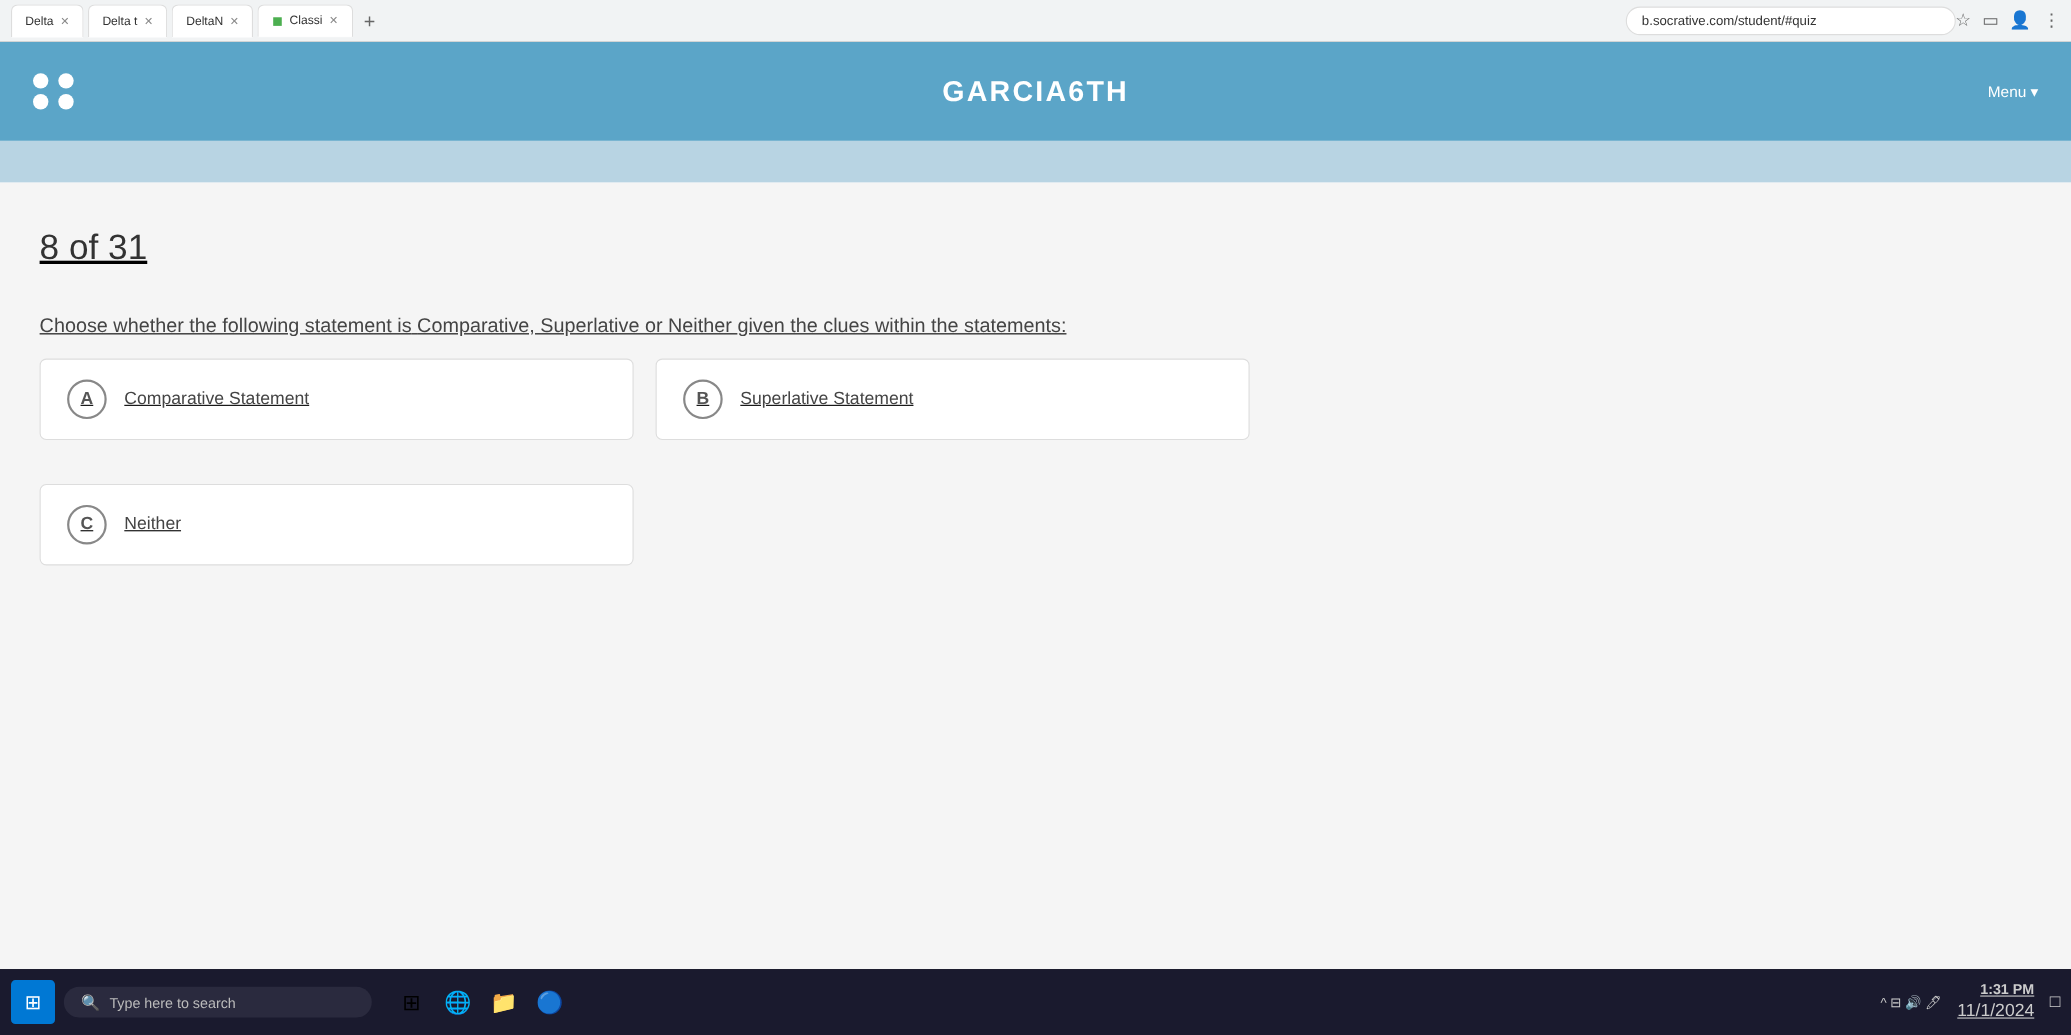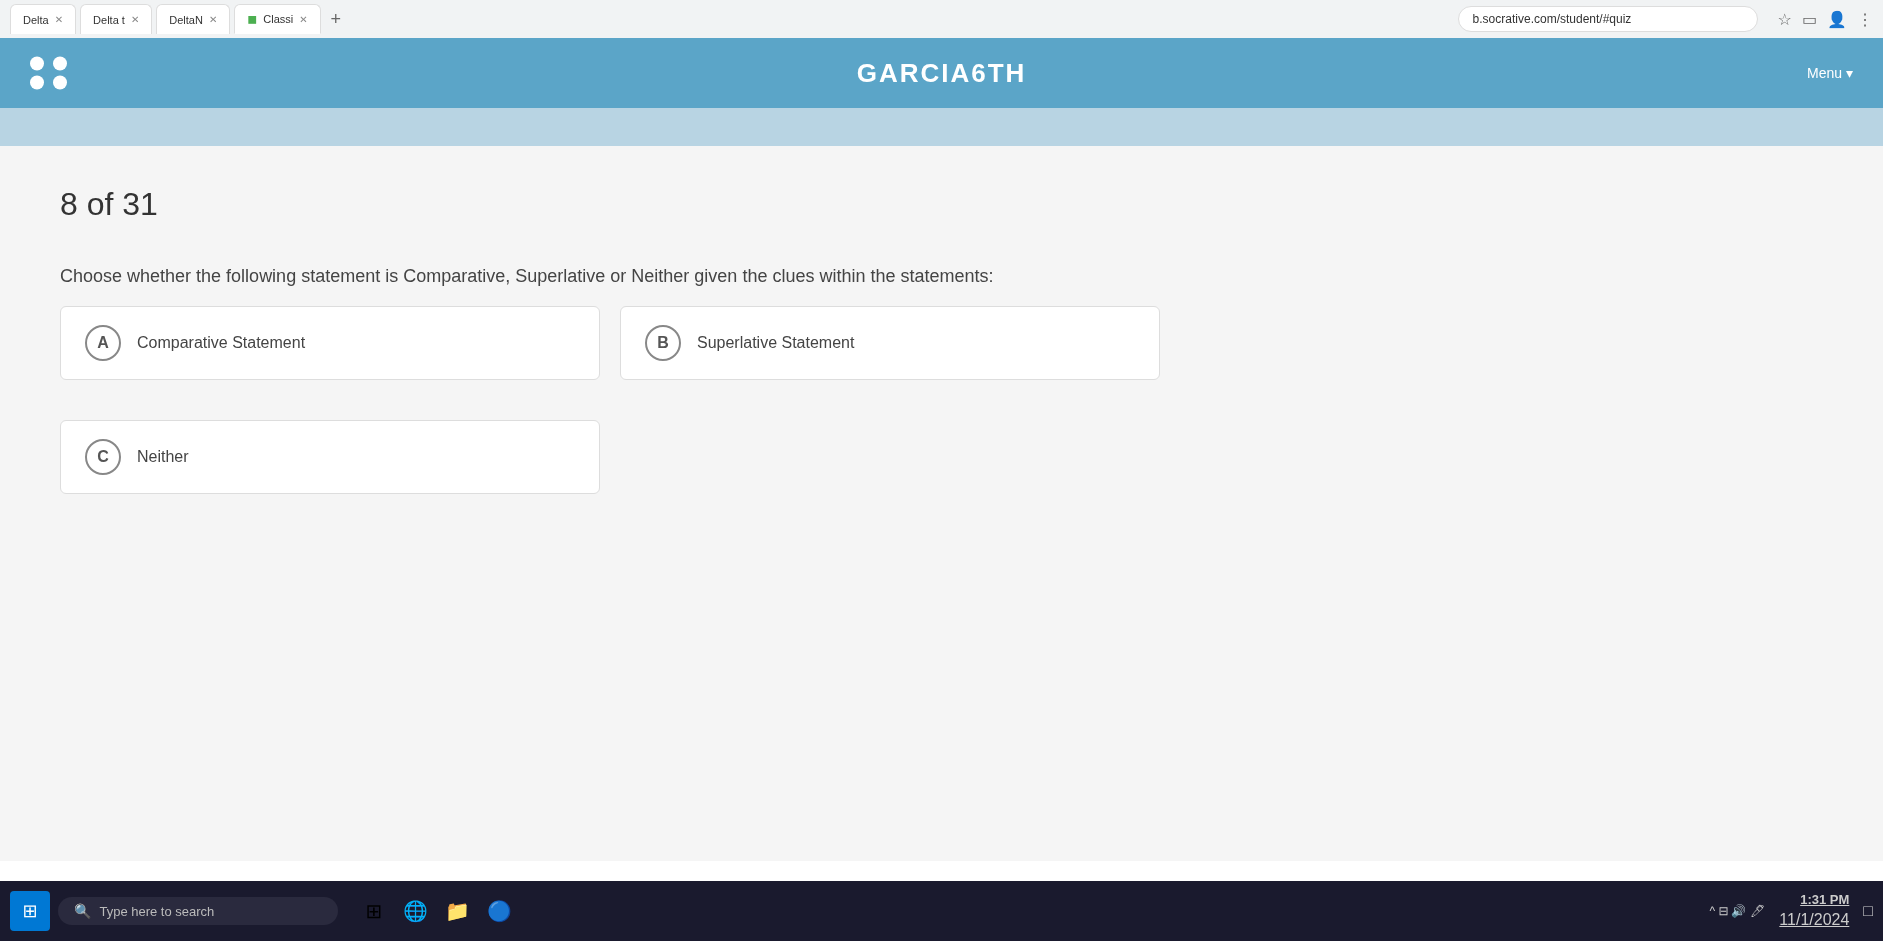--- a/index.html
+++ b/index.html
@@ -7,21 +7,21 @@
 
     
     .browser-chrome {
       position: absolute;
       top: 0; left: 0; right: 0;
       height: 38px;
       background: #f1f3f4;
       display: flex;
       align-items: center;
       padding: 0 10px;
-      gap: 20px;
+      gap: 0;
       z-index: 100;
     }
     .browser-tabs {
       display: flex;
       align-items: center;
       gap: 4px;
       flex: 1;
     }
     .browser-tab {
       background: #fff;
@@ -68,21 +68,21 @@
     .browser-content {
       position: absolute;
       top: 38px; left: 0; right: 0; bottom: 60px;
       background: #fff;
       overflow: hidden;
     }
 
     
     .socrative-header {
       background: #5ba5c8;
-      height: 70px;
+      height: 90px;
       display: flex;
       align-items: center;
       justify-content: center;
       position: relative;
     }
     .socrative-logo {
       position: absolute;
       left: 30px;
       top: 50%;
       transform: translateY(-50%);
@@ -119,23 +119,24 @@
     }
 
     
     .sub-header {
       background: #b8d4e3;
       height: 38px;
     }
 
     
     .quiz-content {
-      padding: 40px 60px;
+      padding: 40px 36px;
       background: #f5f5f5;
       min-height: calc(100% - 128px);
+      text-decoration: underline;
     }
     .question-number {
       font-size: 32px;
       font-weight: 300;
       color: #333;
       margin-bottom: 40px;
     }
     .question-prompt {
       font-size: 18px;
       color: #444;

